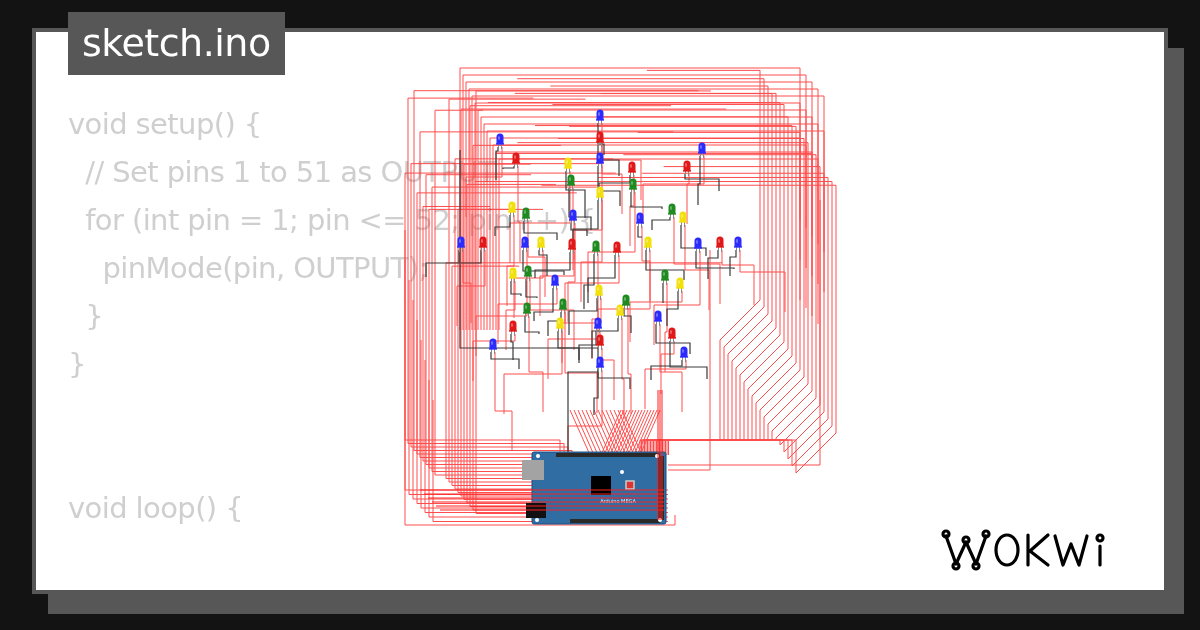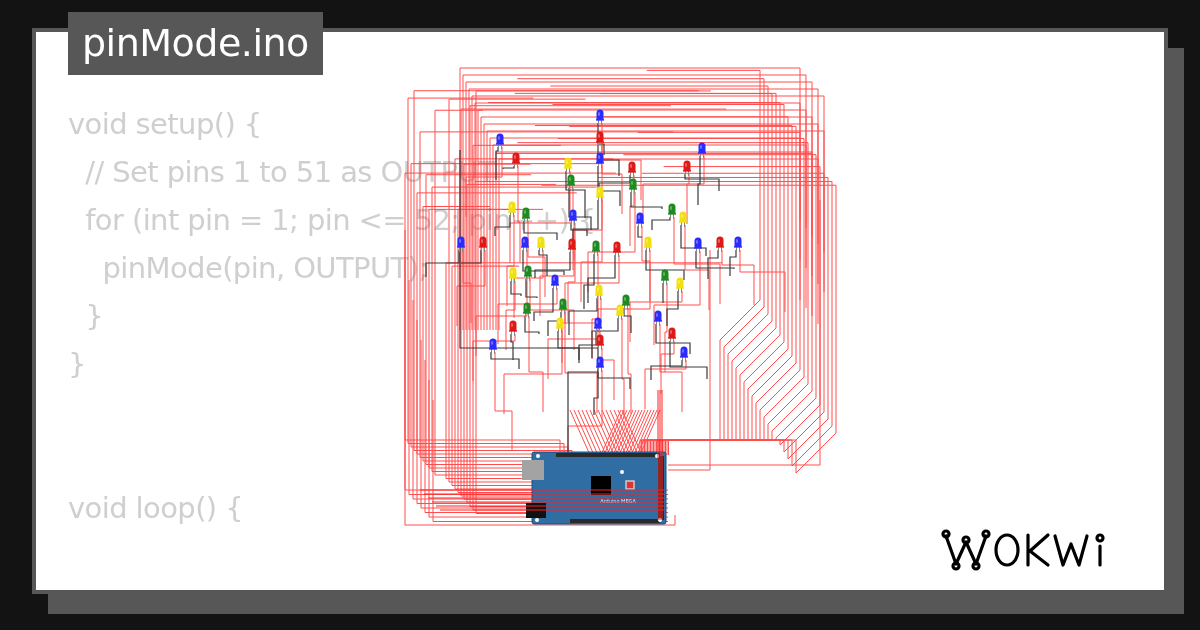--- a/index.html
+++ b/index.html
@@ -31,21 +31,21 @@
     font-family: "DejaVu Sans", sans-serif; font-size: 40px; letter-spacing: 2px;
   }
 </style>
 </head>
 <body>
 
 <div class="shadow"></div>
 <div class="card">
   <div class="code" id="code"><span class="line">void setup() {</span><span class="line">  // Set pins 1 to 51 as OUTPUT</span><span class="line">  for (int pin = 1; pin &lt;= 52; pin++) {</span><span class="line">    pinMode(pin, OUTPUT);</span><span class="line">  }</span><span class="line">}</span><span class="line">&nbsp;</span><span class="line">&nbsp;</span><span class="line">void loop() {</span><span class="line">&nbsp;</span><span class="line">  UPLLIE</span></div>
 </div>
-<div class="tab">pinMode.ino</div>
+<div class="tab">sketch.ino</div>
 
 <svg class="circuit" width="1200" height="630" viewBox="0 0 1200 630" id="circuit">
   <g id="wires-red" fill="none" stroke="#ff2e2e" stroke-width="1" opacity="0.85">
       <path d="M615.8052983539095 173.08299039780522 H405 V440 H560 V455"></path>
       <path d="M533.4340706447188 98.09499314128944 H408 V443.5 H564 V455"></path>
       <path d="M601.6595507544582 163.64197530864197 H411 V447 H568 V455"></path>
       <path d="M698.5064300411523 90.71159122085048 H414 V450.5 H572 V455"></path>
       <path d="M576.8142146776406 192.88408779149518 H417 V454 H576 V455"></path>
       <path d="M673.1261145404663 131.88786008230454 H420 V457.5 H580 V455"></path>
       <path d="M489.9112654320988 206.4883401920439 H423 V461 H584 V455"></path>

